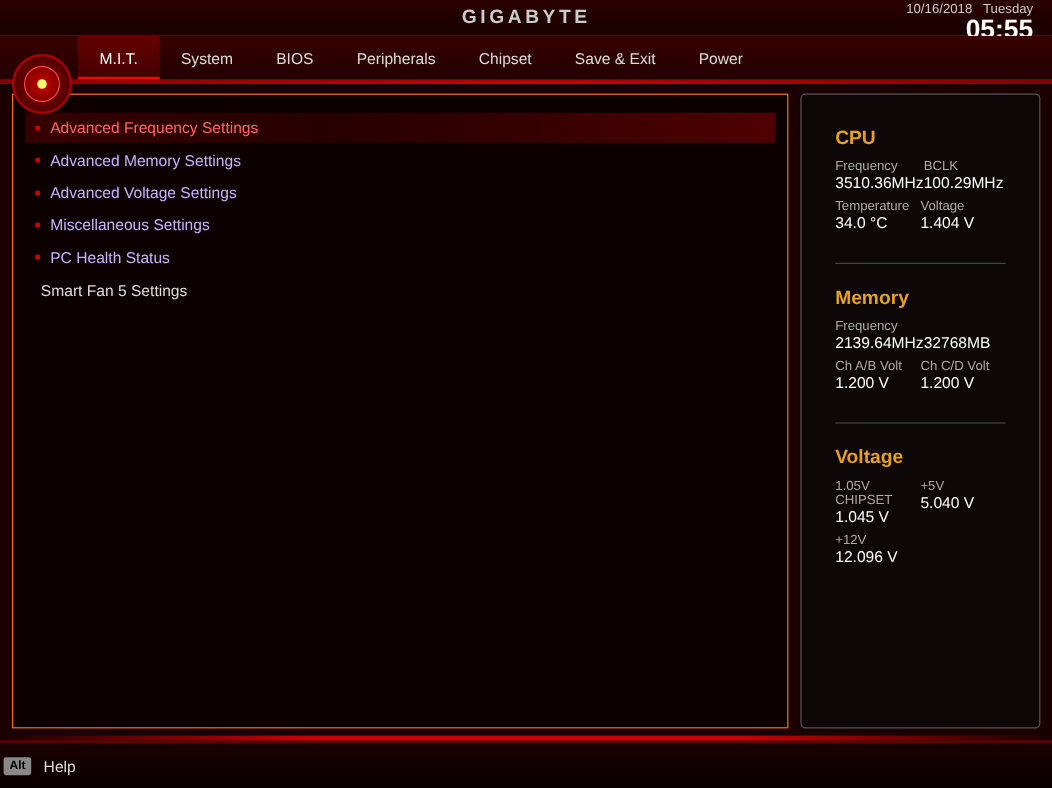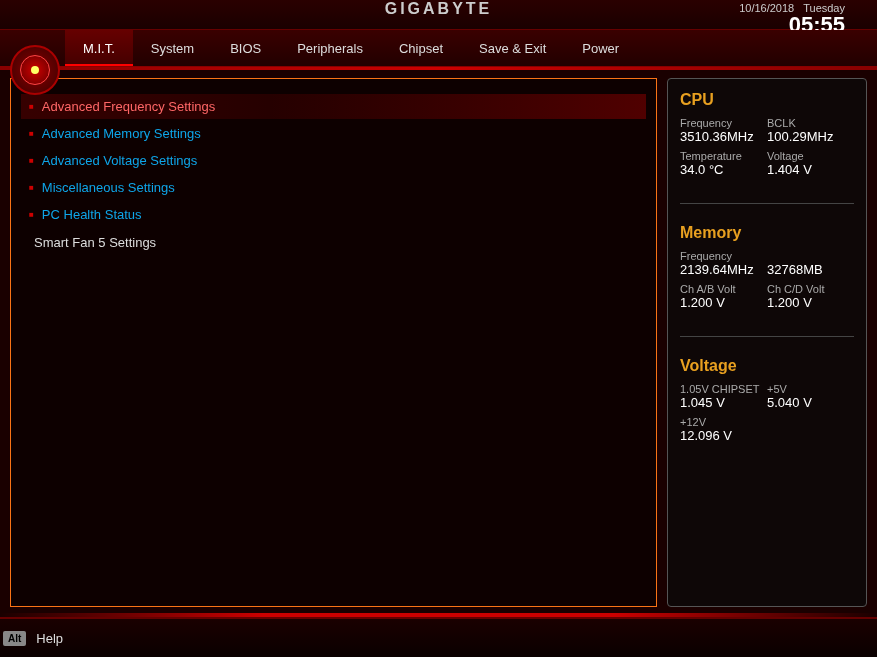--- a/index.html
+++ b/index.html
@@ -11,34 +11,34 @@
       color: #fff;
       overflow: hidden;
       position: relative;
     }
 
     
     .header {
       background: linear-gradient(180deg, #2a0000 0%, #1a0000 100%);
       height: 30px;
       display: flex;
-      align-items: flex-start;
+      align-items: center;
       justify-content: center;
       position: relative;
       border-bottom: 1px solid #600;
     }
     .header-brand {
       font-size: 16px;
       font-weight: bold;
       letter-spacing: 3px;
       color: #ccc;
     }
     .header-clock {
       position: absolute;
-      right: 32px;
+      right: 16px;
       top: 2px;
       text-align: right;
     }
     .header-date {
       font-size: 11px;
       color: #ccc;
       display: block;
     }
     .header-time {
       font-size: 22px;
@@ -132,21 +132,21 @@
       flex: 1;
       background: rgba(0,0,0,0.5);
       border: 1px solid #f97316;
       padding: 15px 10px;
     }
     .menu-item {
       display: flex;
       align-items: center;
       padding: 5px 8px;
       font-size: 13px;
-      color: #0ea5e9;
+      color: #c4b5fd;
       cursor: pointer;
       margin-bottom: 2px;
     }
     .menu-item::before {
       content: '■';
       color: #c00;
       margin-right: 8px;
       font-size: 8px;
     }
     .menu-item.active {
@@ -173,21 +173,21 @@
       margin-left: 5px;
       margin-bottom: 2px;
     }
 
     
     .right-panel {
       width: 200px;
       background: rgba(10,10,10,0.7);
       border: 1px solid #555;
       border-radius: 4px;
-      padding: 12px;
+      padding: 28px;
       display: flex;
       flex-direction: column;
       gap: 15px;
     }
 
     .info-section-title {
       font-size: 16px;
       font-weight: bold;
       color: #e8a020;
       margin-bottom: 8px;

